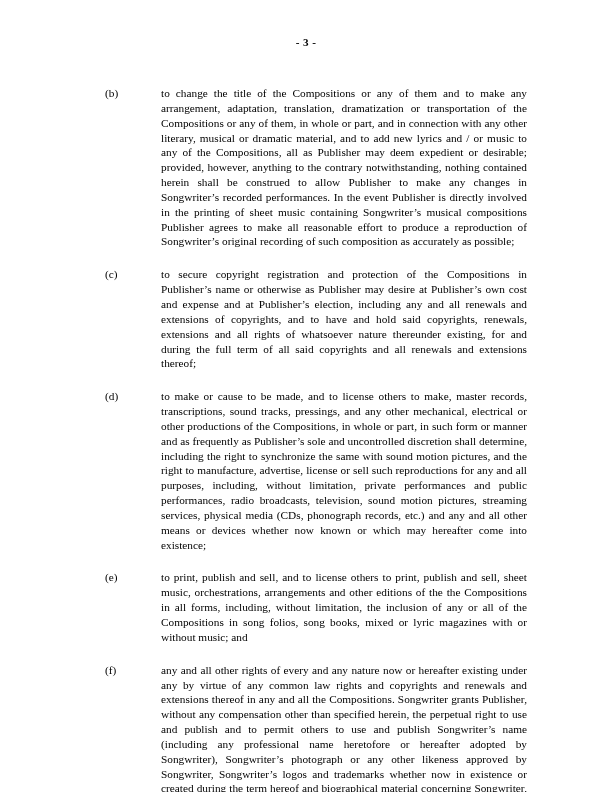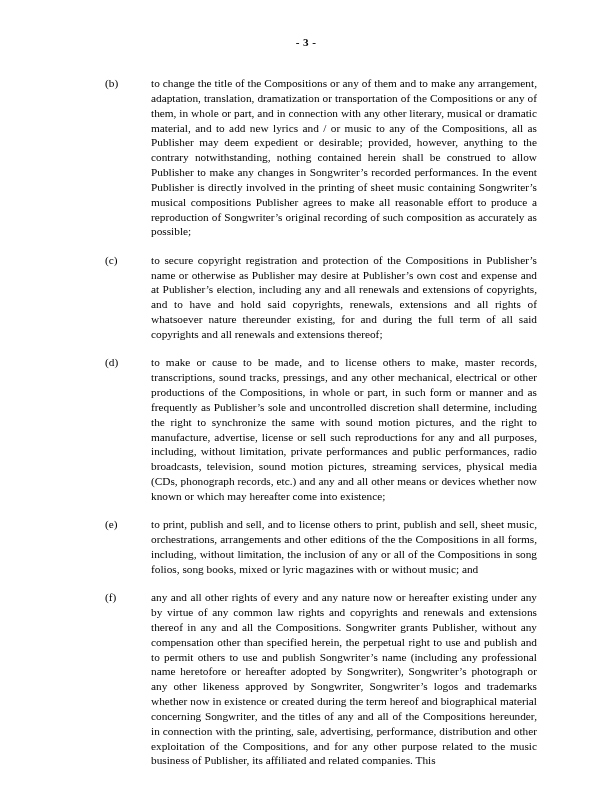--- a/index.html
+++ b/index.html
@@ -55,21 +55,21 @@
     font-size: 11.3px;
     line-height: 14.85px;
     text-align: left;
   }
   .clause-text {
     font-size: 11.3px;
     line-height: 14.85px;
     text-align: justify;
     text-justify: inter-word;
     hyphens: none;
-    margin: 8px;
+    margin: 18px;
   }
 </style>
 </head>
 <body>
 
 <div class="page">
 
   <div class="page-header">- 3 -</div>
 
   <div class="body-block">

